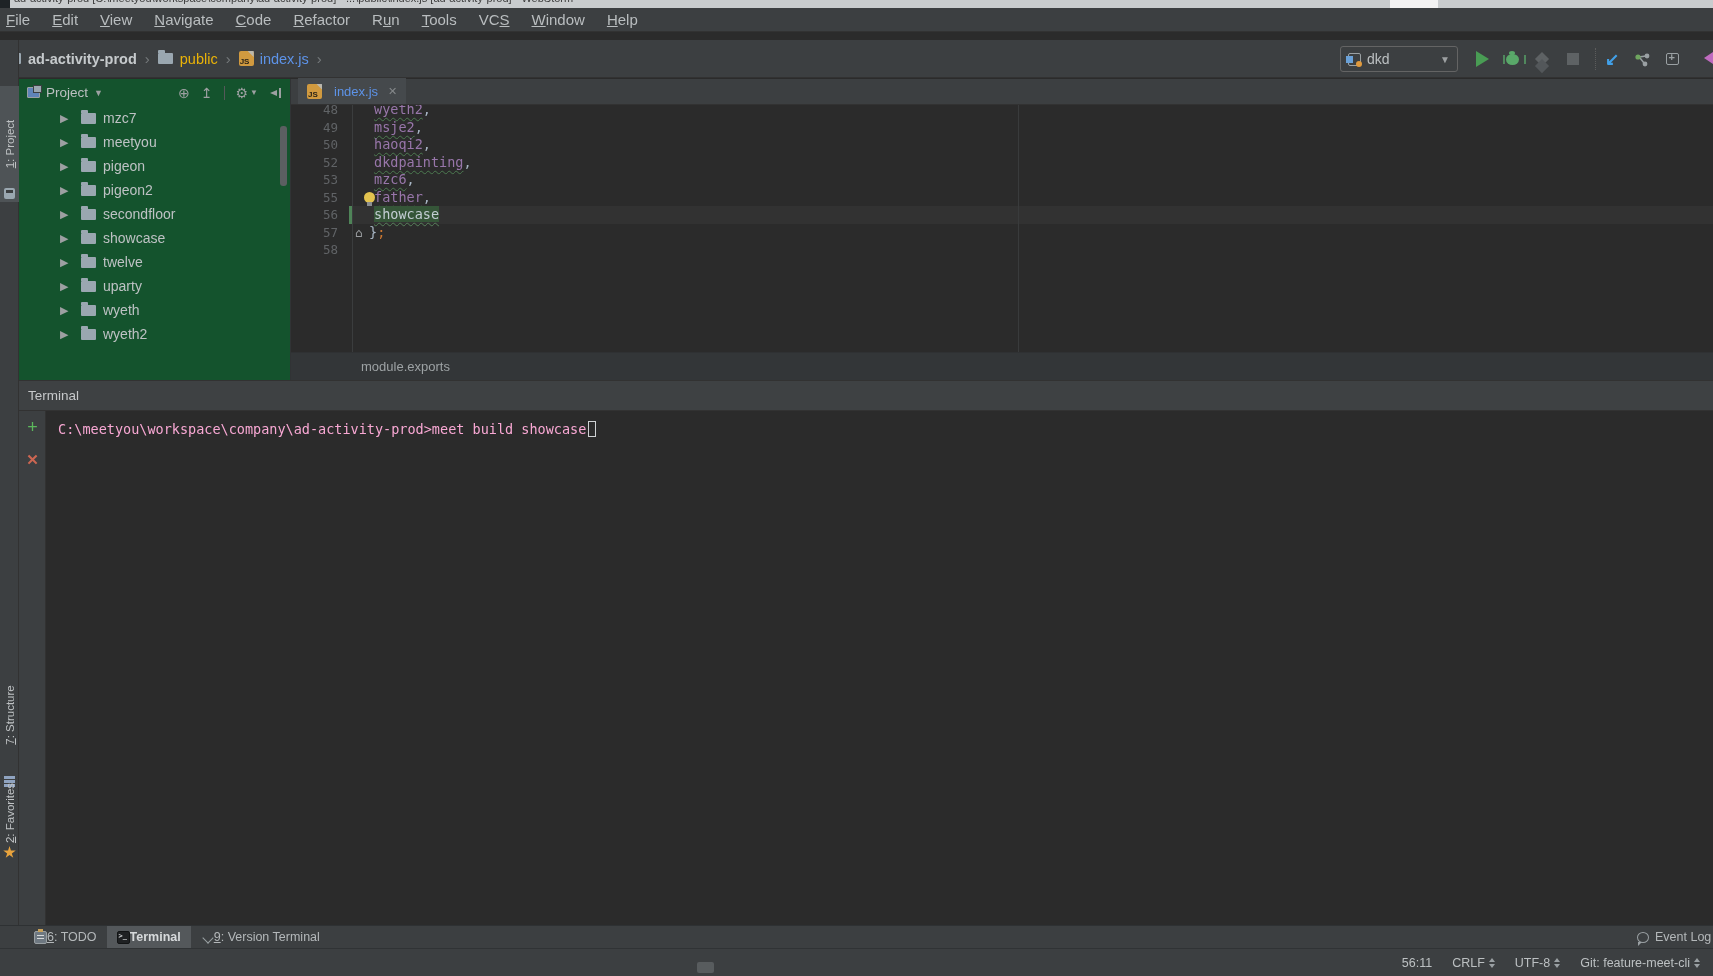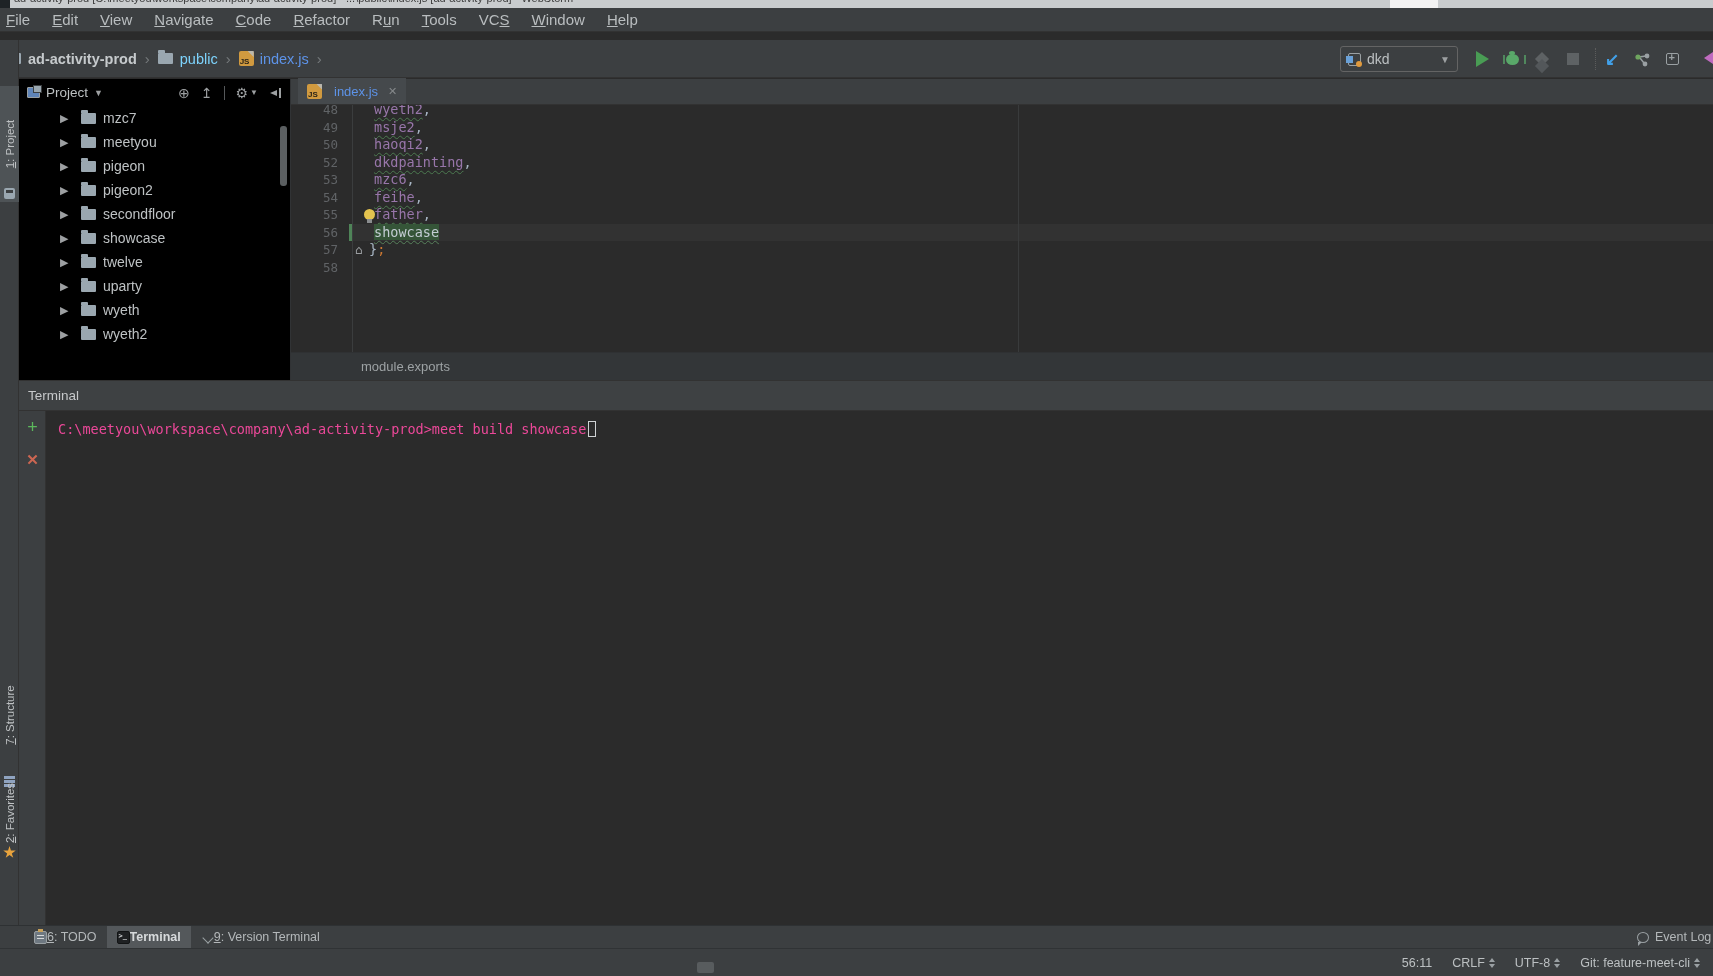--- a/index.html
+++ b/index.html
@@ -18,21 +18,21 @@
              display:flex; align-items:center; font-size:15px; color:#b9bdbf; border-bottom:1px solid #323232; }
   .menu-item { padding:0 11px; cursor:default; }
   .menu-item:first-child { margin-left:-5px; }
   .mn { text-decoration:underline; }
 
   
   .toolbar { position:absolute; left:0; top:40px; right:0; height:38px; background:#3c3f41; border-bottom:1px solid #323232; }
   .crumbs { position:absolute; left:6px; top:0; height:100%; display:flex; align-items:center; font-size:14.5px; }
   .crumb-sep { color:#75797b; padding:0 8px; font-size:15px; }
   .crumb-root { font-weight:bold; color:#c6cacc; }
-  .crumb { color:#7dd3fc; }
+  .crumb { color:#eab308; }
   .crumb-file { color:#5d93e8; }
   .folder-ico { display:inline-block; width:15px; height:11px; background:#9aa7b0; border-radius:1px; position:relative; margin-right:7px; }
   .folder-ico::before { content:""; position:absolute; left:0; top:-3px; width:7px; height:3px; background:#9aa7b0; border-radius:1px 1px 0 0; }
   .js-ico { display:inline-block; width:15px; height:15px; background:#d19a3f; border-radius:2px; position:relative; margin-right:6px; }
   .js-ico::before { content:"JS"; position:absolute; left:1px; bottom:0px; font-size:8px; font-weight:bold; color:#2b2417; }
   .js-ico::after { content:""; position:absolute; right:0; top:0; width:6px; height:6px; background:#b9bdbf; clip-path:polygon(0 0,100% 100%,100% 0); opacity:.85; }
 
   .run-combo { position:absolute; left:1340px; top:6px; width:118px; height:26px; border:1px solid #646464; border-radius:3px;
                display:flex; align-items:center; padding:0 7px; gap:6px; font-size:14px; color:#bcc0c2; }
   .cfg-ico { width:13px; height:13px; position:relative; border:1px solid #9aa0a3; border-radius:2px; }
@@ -67,21 +67,21 @@
   .vtab-structure { top:600px; height:150px; }
   .vtab-favorites { top:740px; height:66px; }
   .mini-icon { position:absolute; left:4px; bottom:3px; width:11px; height:11px; background:#9aa7b0; border-radius:2px; }
   .mini-icon::before { content:""; position:absolute; left:2px; top:2px; width:7px; height:3px; background:#3c3f41; }
   .structure-mini { position:absolute; left:4px; top:736px; width:11px; height:11px;
                     background:linear-gradient(#8fa3c0 3px, #3c3f41 3px, #3c3f41 4px, #8fa3c0 4px, #8fa3c0 7px, #3c3f41 7px, #3c3f41 8px, #8fa3c0 8px); }
   .star-ico { position:absolute; left:3px; top:806px; width:13px; height:13px; background:#e8a33d;
               clip-path:polygon(50% 0%,61% 35%,98% 35%,68% 57%,79% 91%,50% 70%,21% 91%,32% 57%,2% 35%,39% 35%); }
 
   
-  .project-panel { position:absolute; left:19px; top:79px; width:272px; height:301px; background:#000000; border-right:1px solid #313335; }
+  .project-panel { position:absolute; left:19px; top:79px; width:272px; height:301px; background:#14532d; border-right:1px solid #313335; }
   .pp-header { height:27px; display:flex; align-items:center; padding:0 8px; font-size:13.5px; color:#bcc0c2; }
   .pp-ico { width:13px; height:11px; border:1px solid #9aa0a3; border-radius:1px; position:relative; margin-right:6px; background:#5f84b8; }
   .pp-ico::before { content:""; position:absolute; right:-3px; top:-3px; width:7px; height:6px; background:#9aa7b0; border:1px solid #3c3f41; }
   .pp-caret { margin-left:6px; font-size:9px; color:#9da0a2; }
   .pp-tools { margin-left:auto; display:flex; align-items:center; gap:11px; color:#9da0a2; font-size:14px; }
   .pp-tool-sep { border-left:1px solid #55585a; height:14px; }
   .gear-wrap { display:flex; align-items:center; gap:2px; }
   .gear-wrap .dd { font-size:8px; }
   .hide-ico { position:relative; width:13px; height:12px; }
   .hide-ico::before { content:""; position:absolute; right:1px; top:1px; width:2px; height:10px; background:#9da0a2; }
@@ -124,21 +124,21 @@
                 display:flex; align-items:center; padding-left:70px; font-size:13px; color:#9da2a4; }
 
   
   .terminal { position:absolute; left:19px; top:380px; right:0; height:545px; background:#2b2b2b; border-top:1px solid #323232; }
   .term-header { height:30px; background:#3e4143; border-bottom:1px solid #323232; display:flex; align-items:center;
                  padding-left:9px; font-size:13.5px; color:#c6c8ca; }
   .term-strip { position:absolute; left:0; top:30px; bottom:0; width:27px; background:#3c3f41; border-right:1px solid #323232; }
   .term-plus { position:absolute; left:0; top:6px; width:27px; text-align:center; color:#5cb85c; font-size:18px; }
   .term-close { position:absolute; left:0; top:40px; width:27px; text-align:center; color:#cc6652; font-size:15px; font-weight:bold; }
   .term-body { position:absolute; left:28px; top:30px; right:0; bottom:0; padding:10px 0 0 11px;
-               font-family:"DejaVu Sans Mono", monospace; font-size:13.5px; color:#ec4899; white-space:pre; }
+               font-family:"DejaVu Sans Mono", monospace; font-size:13.5px; color:#f9a8d4; white-space:pre; }
   .cursor-box { display:inline-block; width:8px; height:16px; border:1px solid #cfd2d4; margin-left:2px; vertical-align:-3px; }
 
   
   .tw-bar { position:absolute; left:0; right:0; bottom:28px; height:23px; background:#3c3f41; border-top:1px solid #2e3133;
             display:flex; align-items:center; padding-left:24px; font-size:12.5px; color:#b4b8ba; }
   .tw-item { display:flex; align-items:center; padding:0 10px; height:100%; cursor:default; }
   .tw-item.active { background:#54585b; color:#d7dadc; font-weight:bold; }
   .bbicon { display:inline-block; width:13px; height:13px; position:relative; }
   .bbicon.todo { border:1px solid #9aa0a3; border-radius:2px; background:#6e7881; }
   .bbicon.todo::before { content:""; position:absolute; left:2px; top:3px; width:7px; height:1.5px; background:#d5d8da; box-shadow:0 3px 0 #d5d8da; }
@@ -375,25 +375,20 @@
 
           <span class="codecell"><span class="ident">dkdpainting</span><span class="brace"></span><span class="punct">,</span></span>
         </div>
 
         <div class="code-row">
           <span class="lnum">53</span>
 
           <span class="codecell"><span class="ident">mzc6</span><span class="brace"></span><span class="punct">,</span></span>
         </div>
 
-        <div class="code-row">
-          <span class="lnum">54</span>
-
-          <span class="codecell"><span class="ident">feihe</span><span class="brace"></span><span class="punct">,</span></span>
-        </div>
 
         <div class="code-row">
           <span class="lnum">55</span>
 
           <span class="codecell"><span class="bulb-icon show"></span><span class="ident">father</span><span class="brace"></span><span class="punct">,</span></span>
         </div>
 
         <div class="code-row current">
           <span class="lnum">56</span>
           <span class="gmark show"></span>

